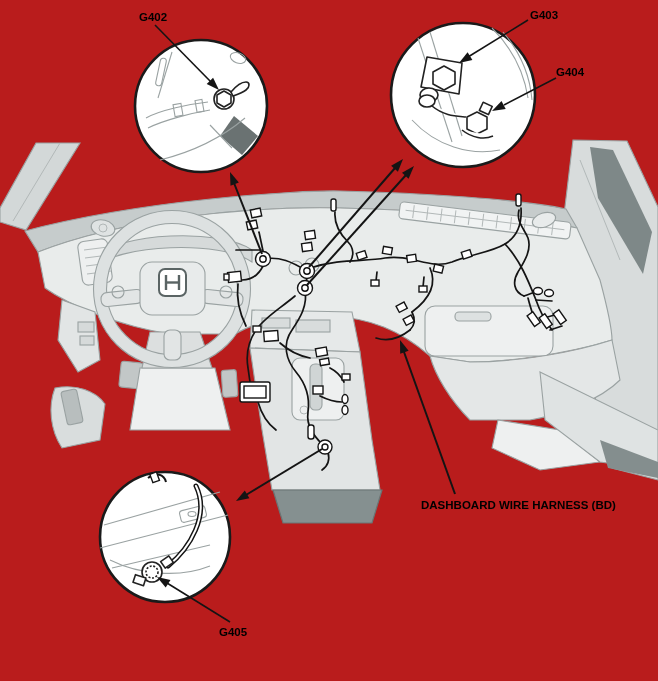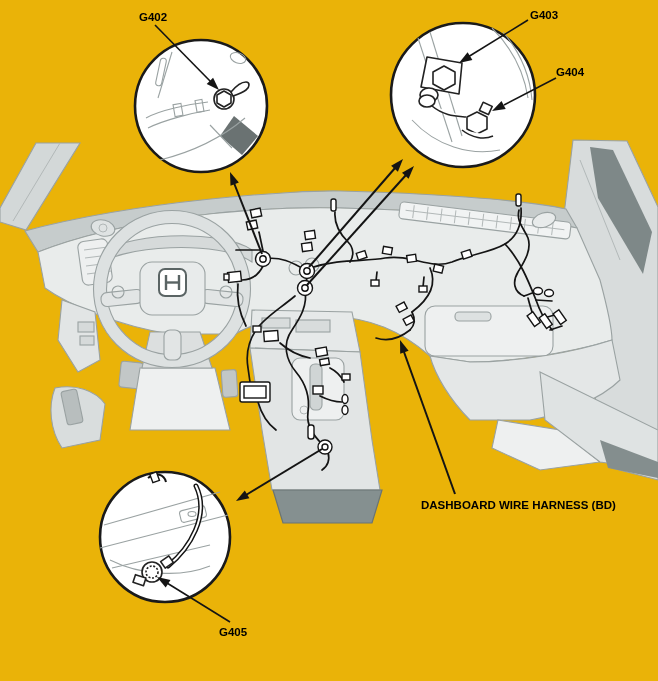--- a/index.html
+++ b/index.html
@@ -1,16 +1,16 @@
 <!DOCTYPE html>
 <html><head>
 <meta charset="utf-8">
 <style>
   html,body{margin:0;padding:0;background:#fff;}
-  .stage{position:relative;width:658px;height:681px;background:#eab308;overflow:hidden;
+  .stage{position:relative;width:658px;height:681px;background:#b91c1c;overflow:hidden;
          font-family:"Liberation Sans", sans-serif;}
   svg{display:block;}
   .lbl{font-family:"Liberation Sans", sans-serif;font-weight:700;font-size:11.5px;fill:#000;}
   .art{stroke:#9aa2a2;fill:none;stroke-width:1.1;}
   .artfill{stroke:#9aa2a2;stroke-width:1.1;}
   .wire{stroke:#141414;stroke-width:1.7;fill:none;stroke-linecap:round;stroke-linejoin:round;}
   .conn{fill:#ffffff;stroke:#141414;stroke-width:1.4;}
   .callout{fill:#ffffff;stroke:#1a1a1a;stroke-width:2.6;}
   .arrowline{stroke:#141414;stroke-width:2;fill:none;}
   .arrowhead{fill:#141414;stroke:none;}

